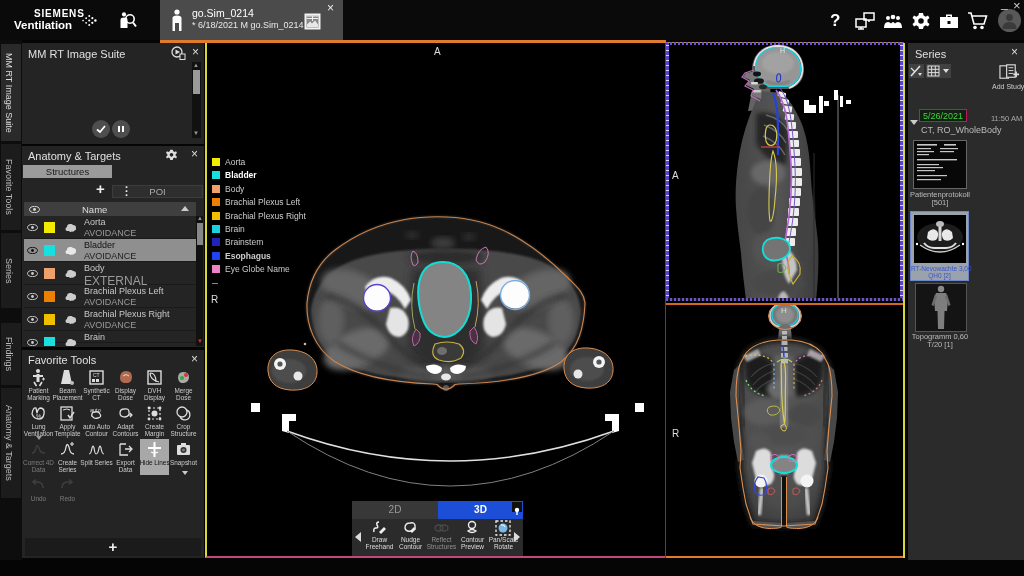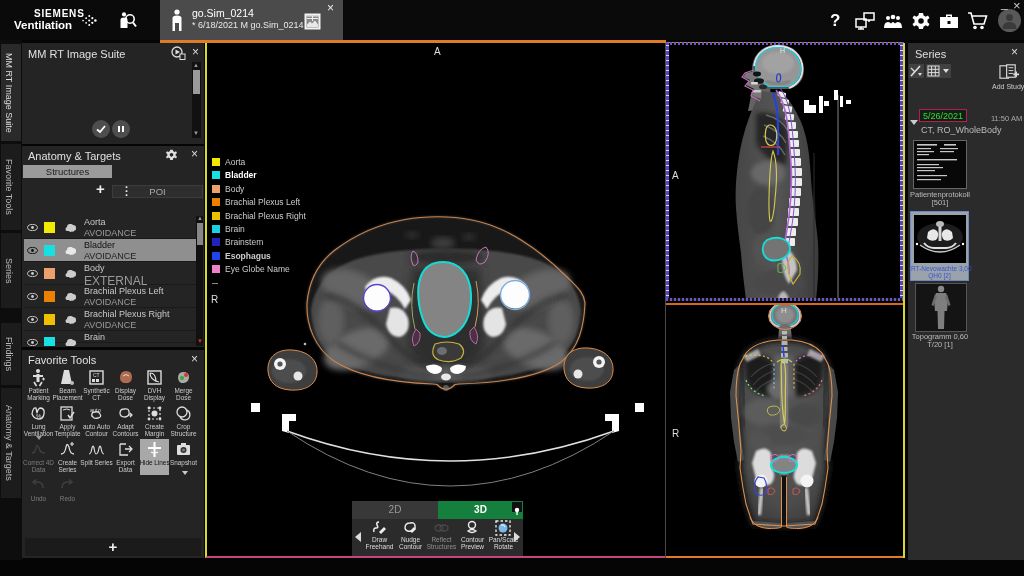--- a/index.html
+++ b/index.html
@@ -153,20 +153,28 @@
       <path fill="#ddd" d="M10 1 L12 1 L12.6 3.6 a6.7 6.7 0 0 1 2 1.2 L17 3.5 L18.5 6 L16.4 7.8 a6.7 6.7 0 0 1 0 2.4 L18.5 12 L17 14.5 L14.6 13.2 a6.7 6.7 0 0 1 -2 1.2 L12 17 L10 17 L8 17 L7.4 14.4 a6.7 6.7 0 0 1 -2 -1.2 L3 14.5 L1.5 12 L3.6 10.2 a6.7 6.7 0 0 1 0 -2.4 L1.5 6 L3 3.5 L5.4 4.8 a6.7 6.7 0 0 1 2 -1.2 L8 1 Z M10 6.2 a2.8 2.8 0 1 0 0 5.6 a2.8 2.8 0 0 0 0 -5.6 Z"></path>
     </svg>
     <div class="abs" style="left:169px;top:1px;color:#ddd;font-size:12px;">×</div>
 
     <div class="abs" style="left:1px;top:19px;width:89px;height:13px;background:#9b9b9b;color:#1a1a1a;font-size:9.5px;text-align:center;line-height:13px;">Structures</div>
     <div class="abs" style="left:90px;top:19px;width:91px;height:13px;background:#2e2e2e;border:1px solid #3c3c3c;color:#aaa;font-size:9.5px;text-align:center;line-height:12px;margin-top:20px;">POI</div>
 
     <div class="abs" style="left:74px;top:34px;color:#eee;font-size:15px;font-weight:bold;">+</div>
     <div class="abs" style="left:103px;top:36px;color:#eee;font-size:11px;font-weight:bold;line-height:4px;">.<br>.<br>.</div>
 
+    <div class="abs" style="left:2px;top:56px;width:172px;height:14px;background:#3f3f3f;">
+      <svg class="abs" style="left:5px;top:3.5px" width="11" height="7" viewBox="0 0 11 7">
+          <ellipse cx="5.5" cy="3.5" rx="5" ry="3.2" fill="none" stroke="#ddd" stroke-width="1"></ellipse>
+          <circle cx="5.5" cy="3.5" r="1.4" fill="#ddd"></circle>
+        </svg>
+      <div class="abs" style="left:58px;top:2px;color:#ddd;font-size:9.5px;">Name</div>
+      <div class="abs" style="left:157px;top:4px;width:0;height:0;border-left:4px solid transparent;border-right:4px solid transparent;border-bottom:5px solid #ccc;"></div>
+    </div>
     <div id="structrows" class="abs" style="left:2px;top:70px;width:172px;height:130px;overflow:hidden;">
         <div style="position:absolute;left:0;top:0px;width:172px;height:23px;border-bottom:1px solid #1a1a1a;">
     <svg style="position:absolute;left:3px;top:8px" width="11" height="7" viewBox="0 0 11 7">
             <ellipse cx="5.5" cy="3.5" rx="5" ry="3.2" fill="none" stroke="#ccc" stroke-width="1"></ellipse>
             <circle cx="5.5" cy="3.5" r="1.4" fill="#ccc"></circle>
           </svg>
     <div style="position:absolute;left:20px;top:6px;width:11px;height:11px;background:#f2ea00;"></div>
     <svg style="position:absolute;left:41px;top:7px" width="12" height="10" viewBox="0 0 12 10">
             <path d="M2 8 Q0.5 8 0.5 6 Q0.5 4.5 2 4 Q2 1 5 1 Q7 0.5 8 2 Q11 2 11 4.5 Q11.5 7 9.5 7.5 Q9 9 7 8.5 Q5 9.5 4 8 Z" fill="#ccc"></path>
           </svg>
@@ -581,21 +589,21 @@
 <rect x="44" y="360" width="9" height="9" fill="#fff"></rect>
 <rect x="428" y="360" width="9" height="9" fill="#fff"></rect>
 <path d="M75 371 L89 371 L89 378 L82 378 L82 390 L75 388 Z" fill="#fff"></path>
 <path d="M412 371 L398 371 L398 378 L405 378 L405 390 L412 388 Z" fill="#fff"></path>
 <path d="M80 388 Q243 448 407 388" stroke="#e0e0e0" stroke-width="1.5" fill="none"></path>
 <path d="M80 388 Q243 498 407 388" stroke="#808080" stroke-width="1" fill="none"></path>
 </svg>
 
     <div class="abs" style="left:145px;top:458px;width:171px;height:55px;">
       <div class="abs" style="left:0;top:0;width:86px;height:18px;background:#383838;color:#999;font-size:10px;text-align:center;line-height:18px;">2D</div>
-      <div class="abs" style="left:86px;top:0;width:85px;height:18px;background:#15803d;color:#fff;font-size:10px;font-weight:bold;text-align:center;line-height:18px;">3D</div>
+      <div class="abs" style="left:86px;top:0;width:85px;height:18px;background:#1d4ed8;color:#fff;font-size:10px;font-weight:bold;text-align:center;line-height:18px;">3D</div>
       <div class="abs" style="left:160px;top:1px;width:10px;height:10px;background:#111;"><svg width="10" height="10">
             <circle cx="5" cy="4" r="2.2" fill="#fff"></circle>
             <path d="M5 5 L5 9" stroke="#fff" stroke-width="1.4"></path>
           </svg></div>
       <div class="abs" id="drawtools" style="left:0;top:18px;width:171px;height:37px;background:#2b2b2b;">
           <div style="position:absolute;left:3px;top:13px;width:0;height:0;border-top:5px solid transparent;border-bottom:5px solid transparent;border-right:6px solid #ddd;"></div>
 <div style="position:absolute;right:3px;top:13px;width:0;height:0;border-top:5px solid transparent;border-bottom:5px solid transparent;border-left:6px solid #ddd;"></div>
           <div style="position:absolute;left:12px;top:1px;width:31px;height:36px;">
     <svg style="position:absolute;left:7px;top:0" width="16" height="16" viewBox="0 0 16 16">
               <path d="M3 12 Q2 8 5 8 Q8 8 6 5 Q5 2 8 2" stroke="#eee" fill="none" stroke-width="1.5"></path>

